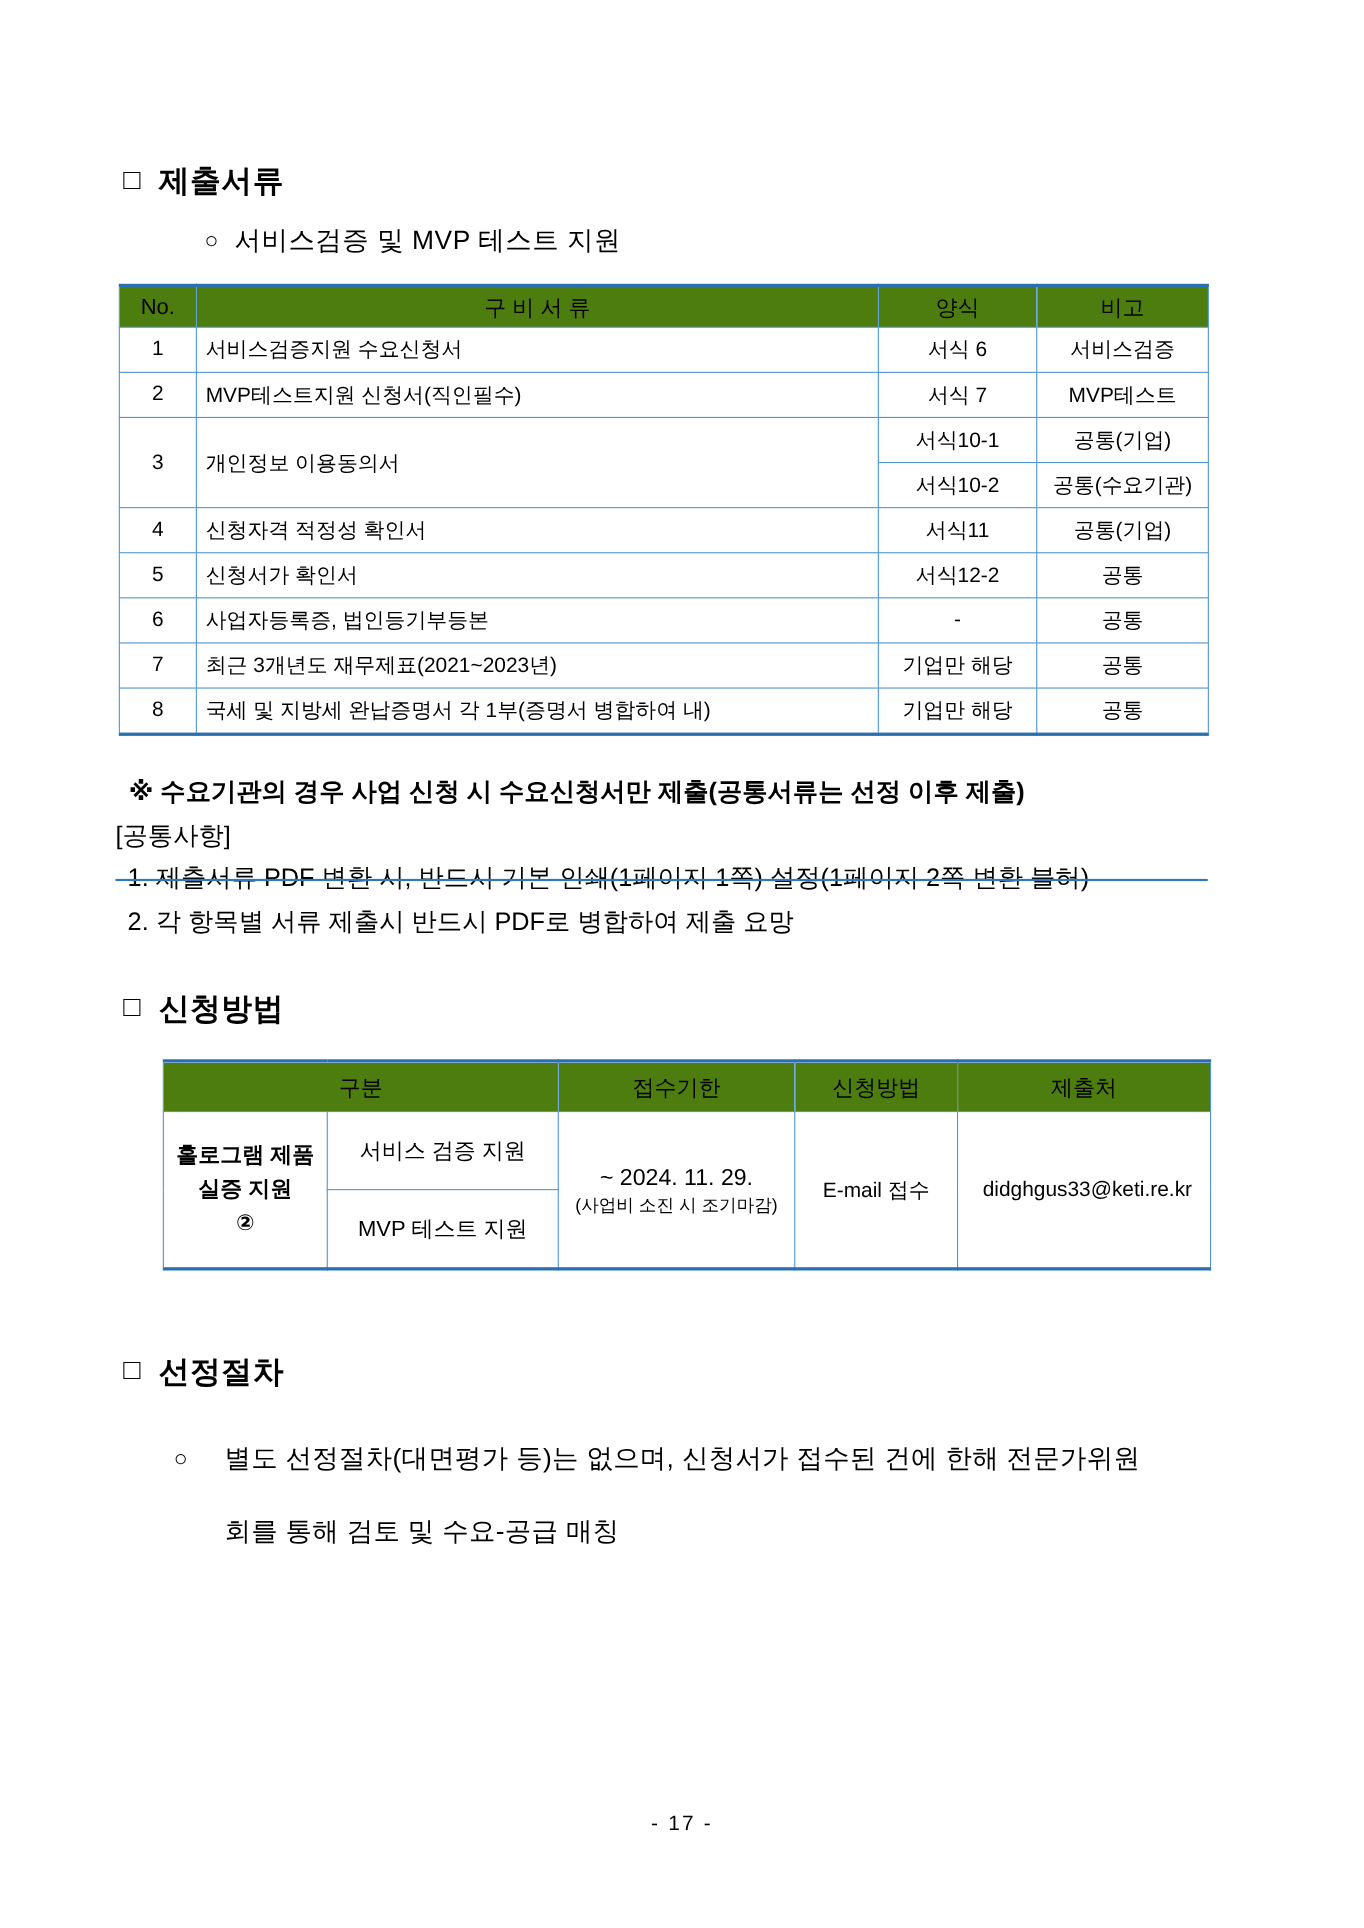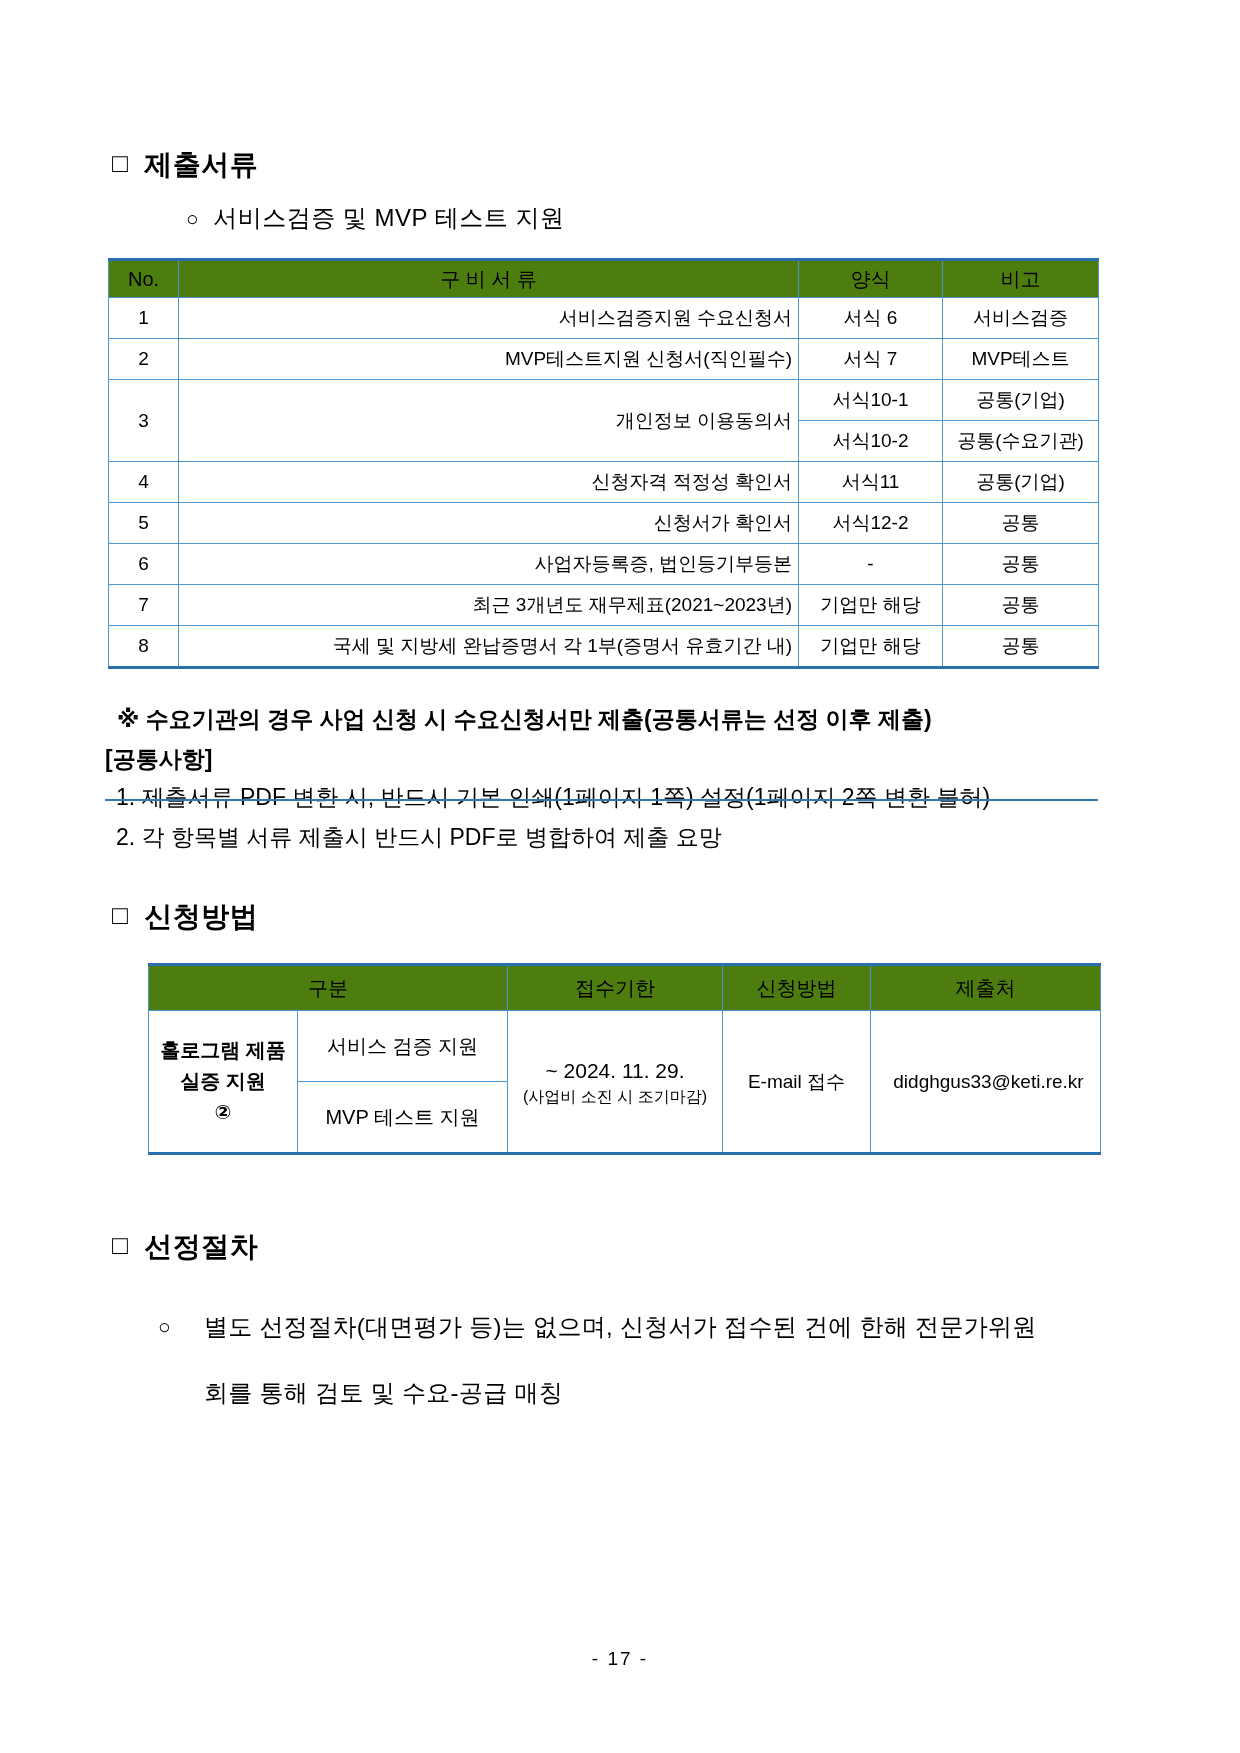--- a/index.html
+++ b/index.html
@@ -43,26 +43,26 @@
     font-size:19px;
     font-weight:normal;
     overflow:hidden;
   }
   table.doc-table th { background:#4d7c0f; font-size:20px; }
 
   
   #table1 { left:108px; top:258px; width:990px; }
   #table1 th { height:36px; }
   #table1 td { height:40px; }
-  #table1 td.c-doc { text-align:right; padding-left:26px; }
+  #table1 td.c-doc { text-align:left; padding-left:8px; }
 
   
   .notes { position:absolute; left:105px; top:704px; width:1000px; font-size:23px; }
   .notes .star   { padding-left:12px; font-weight:bold; margin-bottom:9px; }
-  .notes .common { font-weight:bold; margin-bottom:7px; }
+  .notes .common { font-weight:normal; margin-bottom:7px; }
   .notes .item   { margin-bottom:9px;margin-left:11px; }
 
   .divider {
     position:absolute; left:105px; top:799px; width:993px; height:2px;
     background:#2e79b6;
   }
 
   
   #table2 { left:148px; top:963px; width:952px; }
   #table2 th { height:44px; }
@@ -160,21 +160,21 @@
         <td>공통</td>
       </tr>
       <tr>
         <td>7</td>
         <td class="c-doc">최근 3개년도 재무제표(2021~2023년)</td>
         <td>기업만 해당</td>
         <td>공통</td>
       </tr>
       <tr>
         <td>8</td>
-        <td class="c-doc">국세 및 지방세 완납증명서 각 1부(증명서 유효기간 내)</td>
+        <td class="c-doc">국세 및 지방세 완납증명서 각 1부(증명서 병합하여 내)</td>
         <td>기업만 해당</td>
         <td>공통</td>
       </tr>
     </tbody>
   </table>
 
   <div class="notes">
     <div class="star">※ 수요기관의 경우 사업 신청 시 수요신청서만 제출(공통서류는 선정 이후 제출)</div>
     <div class="common">[공통사항]</div>
     <div class="item">1. 제출서류 PDF 변환 시, 반드시 기본 인쇄(1페이지 1쪽) 설정(1페이지 2쪽 변환 불허)</div>

